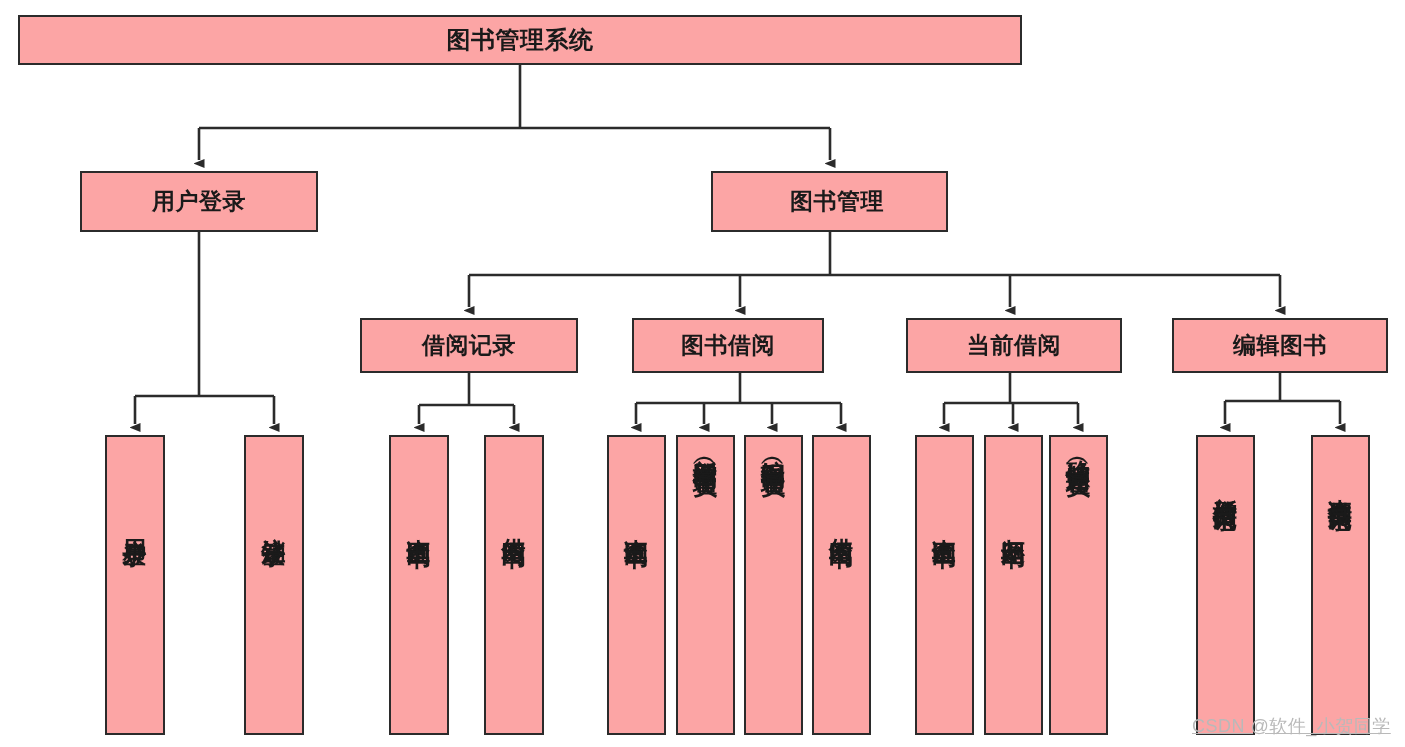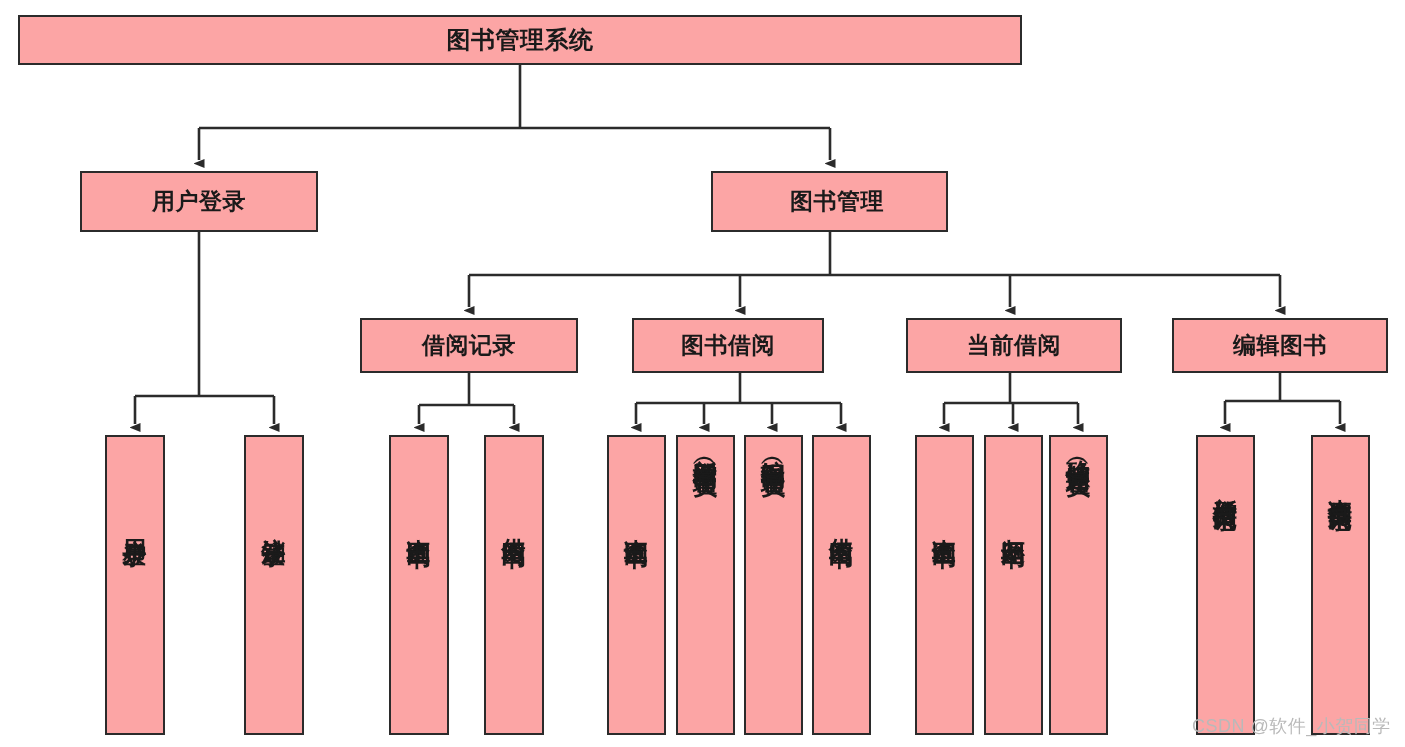--- a/index.html
+++ b/index.html
@@ -200,17 +200,17 @@
   </div>
 
   <div class="node vert" style="left:1196px; top:435px; width:59px; height:300px; padding-top:42px;">
     <span class="label">新增借阅记录</span>
   </div>
 
   <div class="node vert" style="left:1311px; top:435px; width:59px; height:300px; padding-top:42px;">
     <span class="label">查询借阅记录</span>
   </div>
 
-  <div class="watermark" style="left:1192px; top:714px;">
+  <div class="watermark" style="left:1192px; top:714px;text-decoration:underline;">
     <span>CSDN @软件_小贺同学</span>
   </div>
 
 </div>
 
 </body></html>

